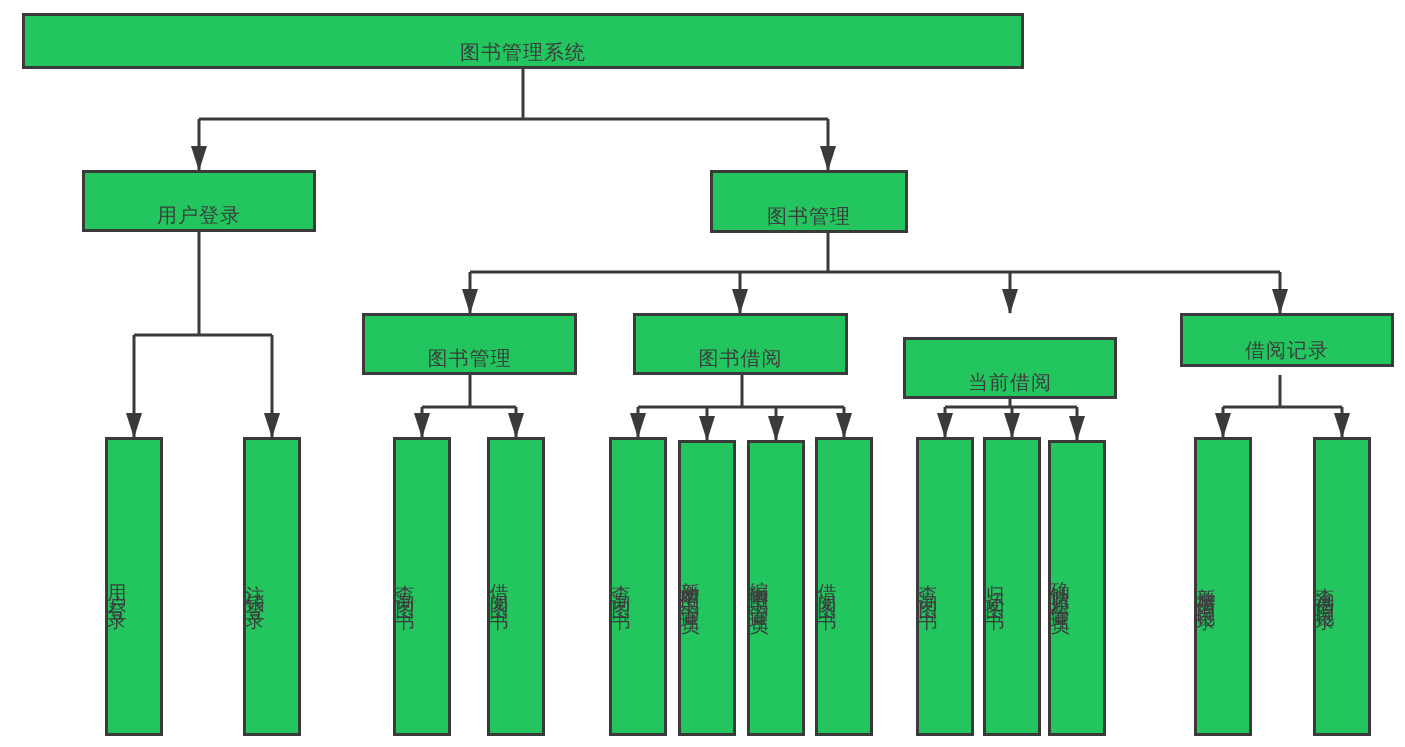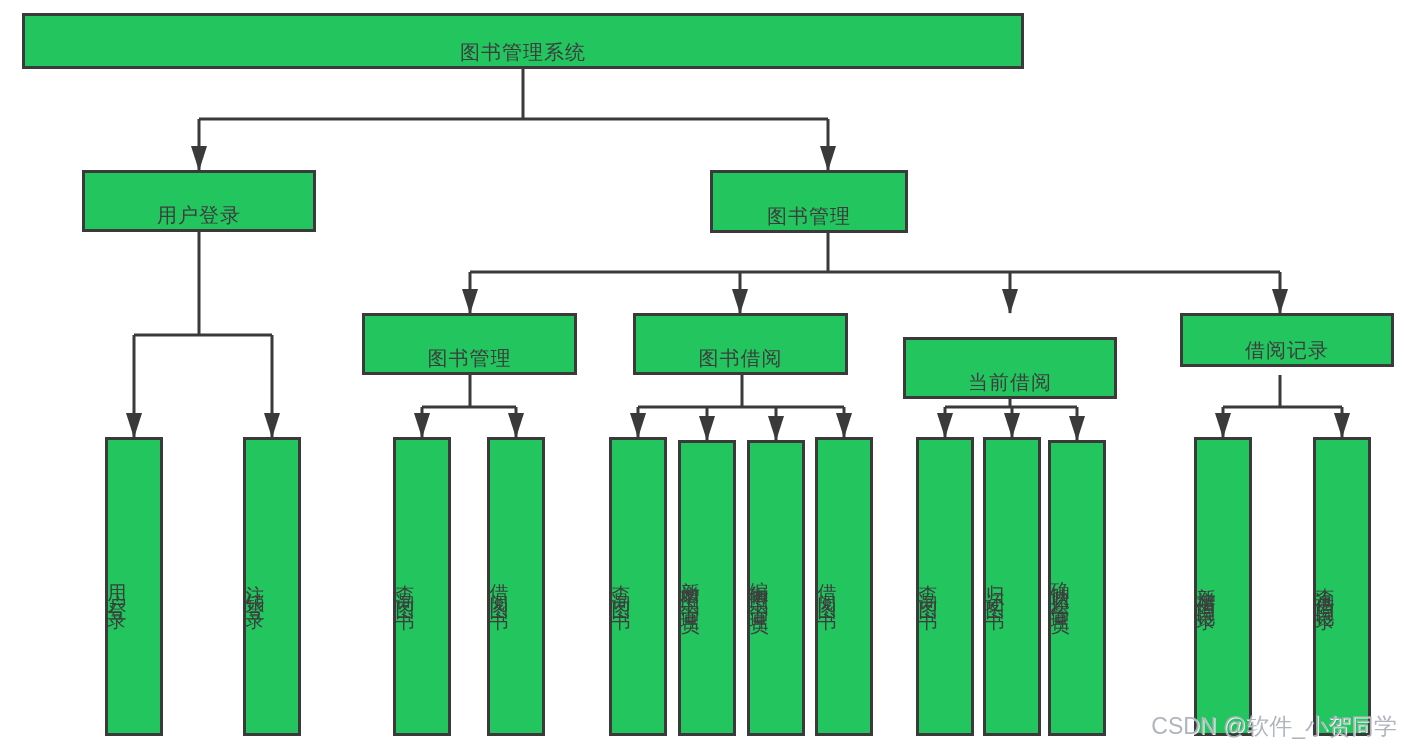--- a/index.html
+++ b/index.html
@@ -136,15 +136,14 @@
     <span class="v-label">确认归还（管理员）</span>
   </div>
 
   <div class="box leaf long" style="left:1194px;top:437px;width:58px;height:299px;">
     <span class="v-label">新增借阅记录</span>
   </div>
   <div class="box leaf long" style="left:1313px;top:437px;width:58px;height:299px;">
     <span class="v-label">查询借阅记录</span>
   </div>
 
-  <div class="watermark">CSDN @软件_小贺同学</div>
 
 </div>
 
 </body></html>

